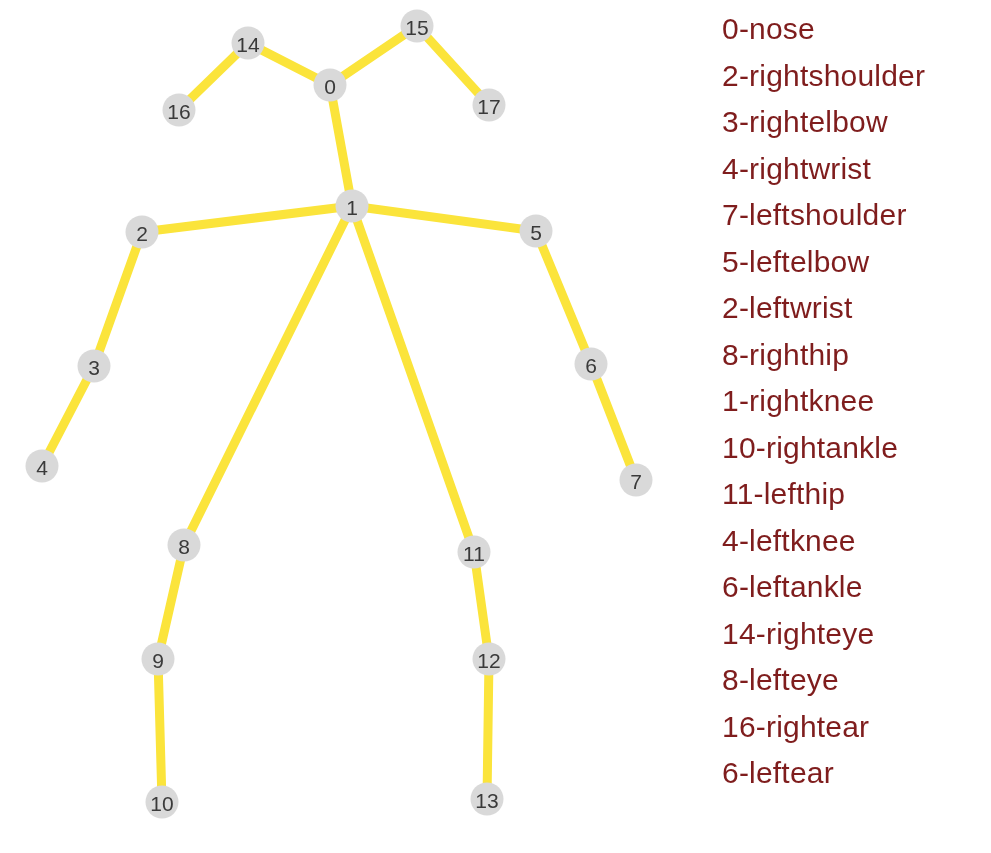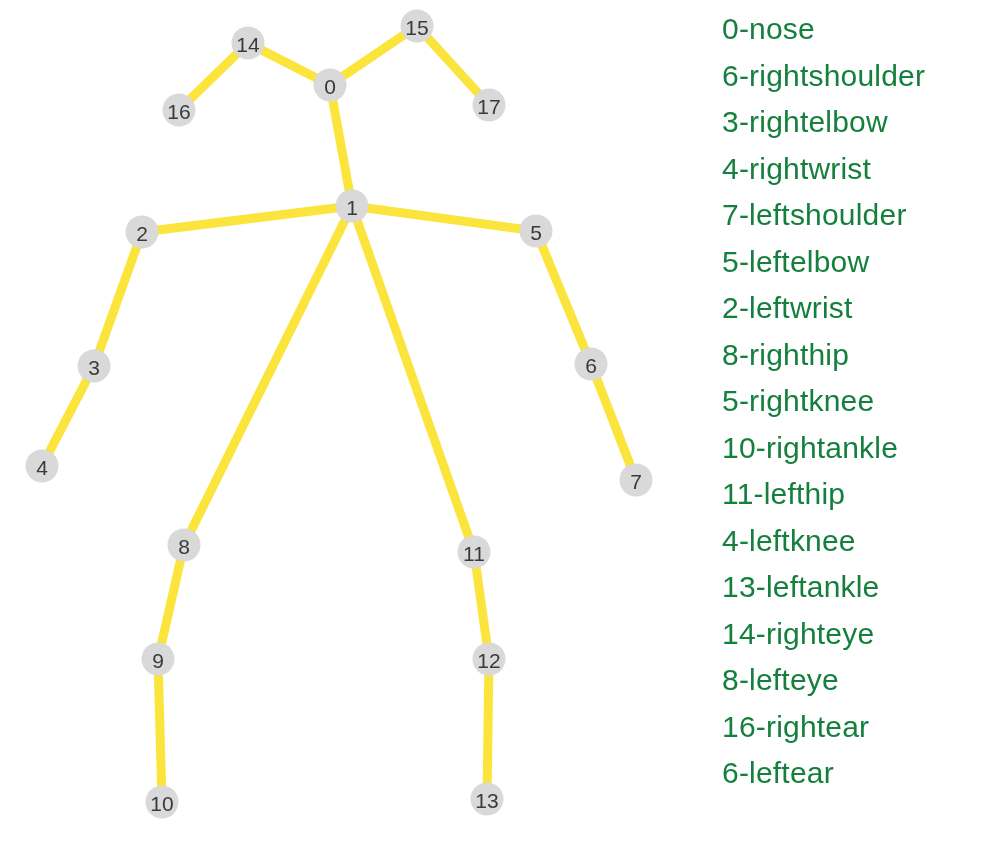--- a/index.html
+++ b/index.html
@@ -31,21 +31,21 @@
   #legend {
     position: absolute;
     left: 722px;
     top: 6px;
     display: flex;
     flex-direction: column;
   }
   .legend-item {
     font-size: 30px;
     line-height: 46.5px;
-    color: #15803d;
+    color: #7f1d1d;
     white-space: nowrap;
     letter-spacing: 0.2px;
   }
 </style>
 </head>
 <body>
 
 <div id="figure">
   <svg id="skeleton-svg" width="700" height="853" viewBox="0 0 700 853">
       <line x1="330" y1="85" x2="248" y2="43" stroke="#FBE43B" stroke-width="9" class="edge"></line>
@@ -134,30 +134,30 @@
         <text x="179" y="111" class="node-label" font-size="21" fill="#3a3a3a">16</text>
       </g>
       <g>
         <circle cx="489" cy="105" r="16.5" fill="#D9D9D9"></circle>
         <text x="489" y="106" class="node-label" font-size="21" fill="#3a3a3a">17</text>
       </g>
     </svg>
 
   <div id="legend">
     <div class="legend-item">0-nose</div>
-    <div class="legend-item">6-rightshoulder</div>
+    <div class="legend-item">2-rightshoulder</div>
     <div class="legend-item">3-rightelbow</div>
     <div class="legend-item">4-rightwrist</div>
     <div class="legend-item">7-leftshoulder</div>
     <div class="legend-item">5-leftelbow</div>
     <div class="legend-item">2-leftwrist</div>
     <div class="legend-item">8-righthip</div>
-    <div class="legend-item">5-rightknee</div>
+    <div class="legend-item">1-rightknee</div>
     <div class="legend-item">10-rightankle</div>
     <div class="legend-item">11-lefthip</div>
     <div class="legend-item">4-leftknee</div>
-    <div class="legend-item">13-leftankle</div>
+    <div class="legend-item">6-leftankle</div>
     <div class="legend-item">14-righteye</div>
     <div class="legend-item">8-lefteye</div>
     <div class="legend-item">16-rightear</div>
     <div class="legend-item">6-leftear</div>
   </div>
 </div>
 
 </body></html>

